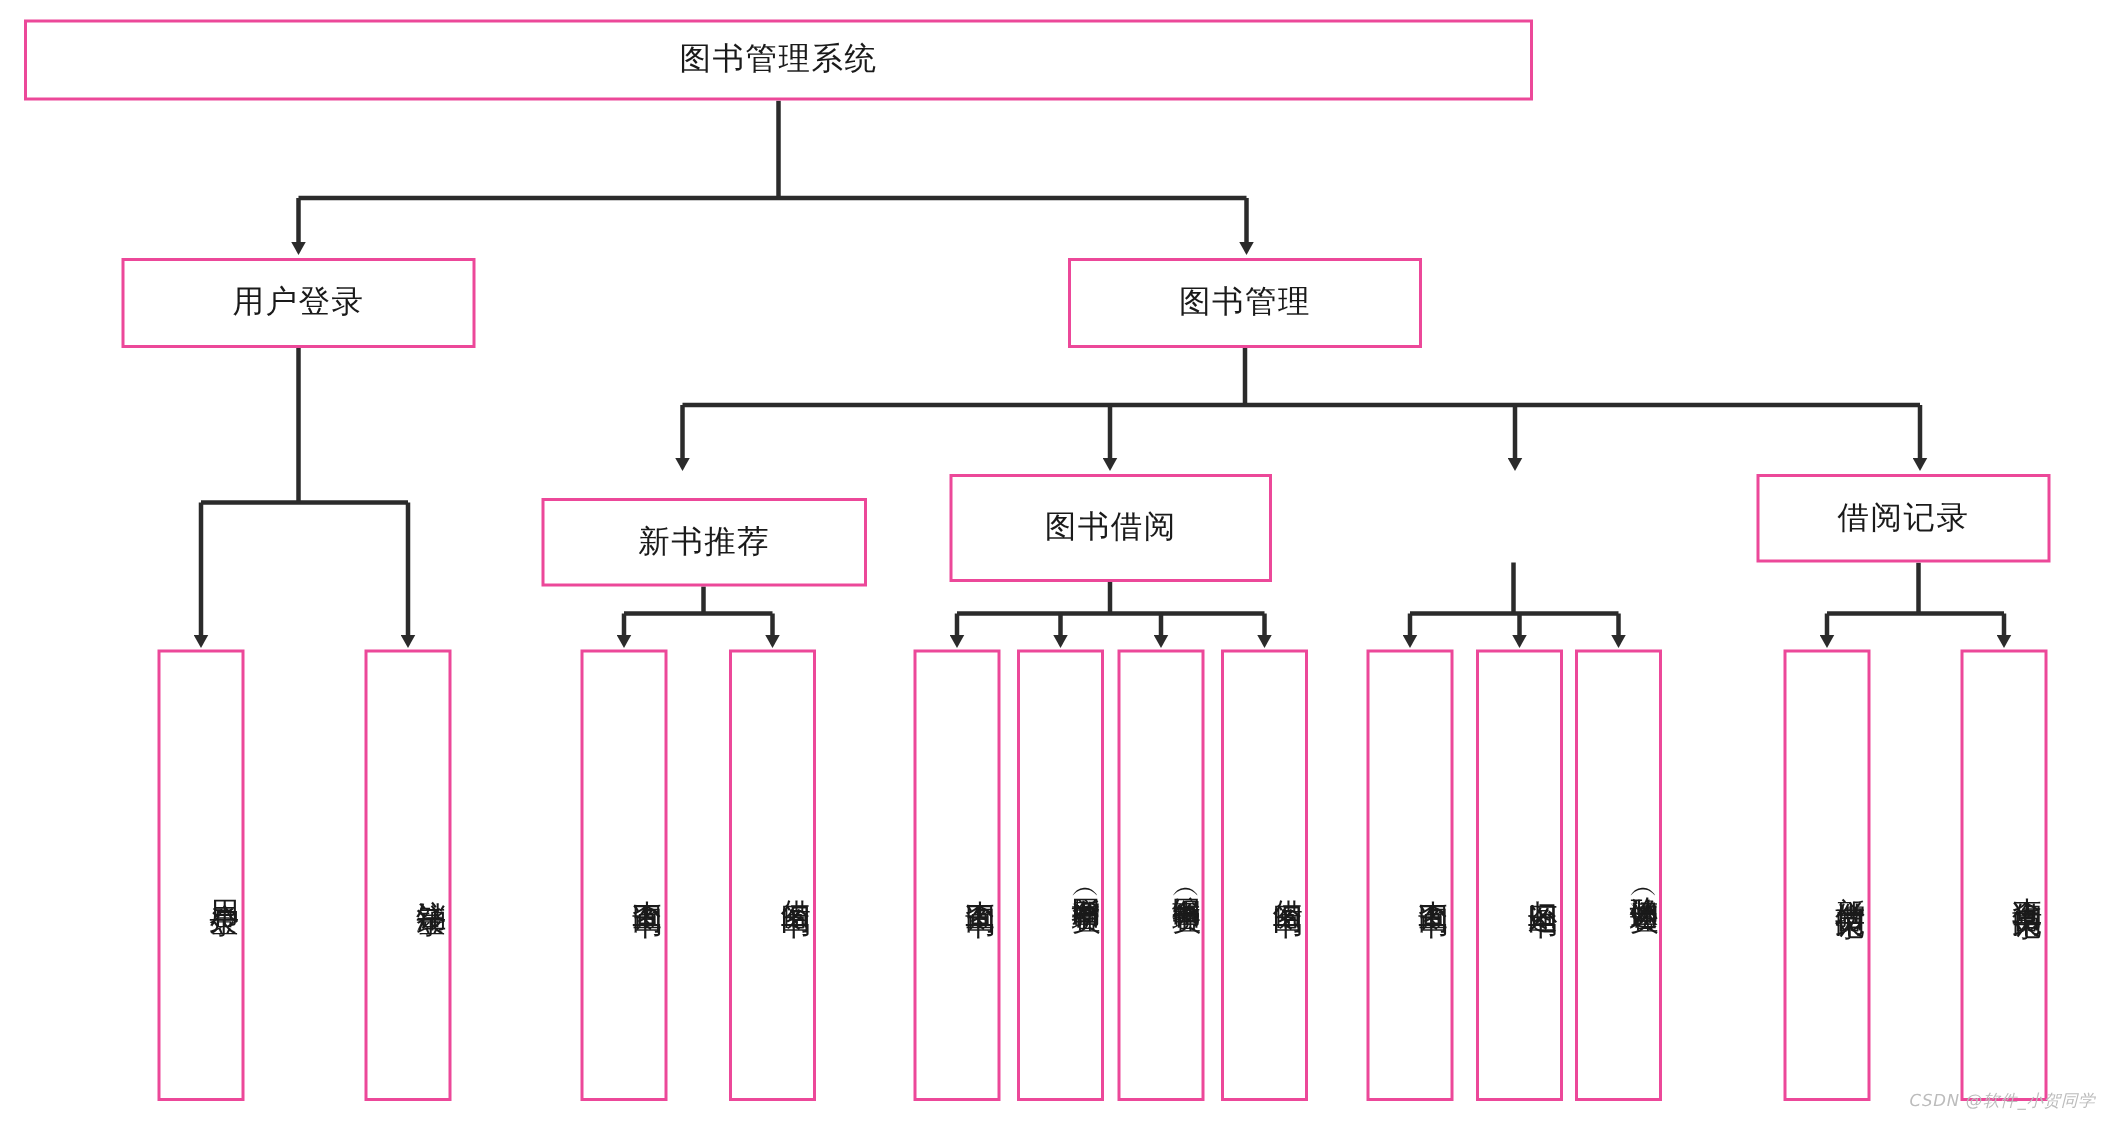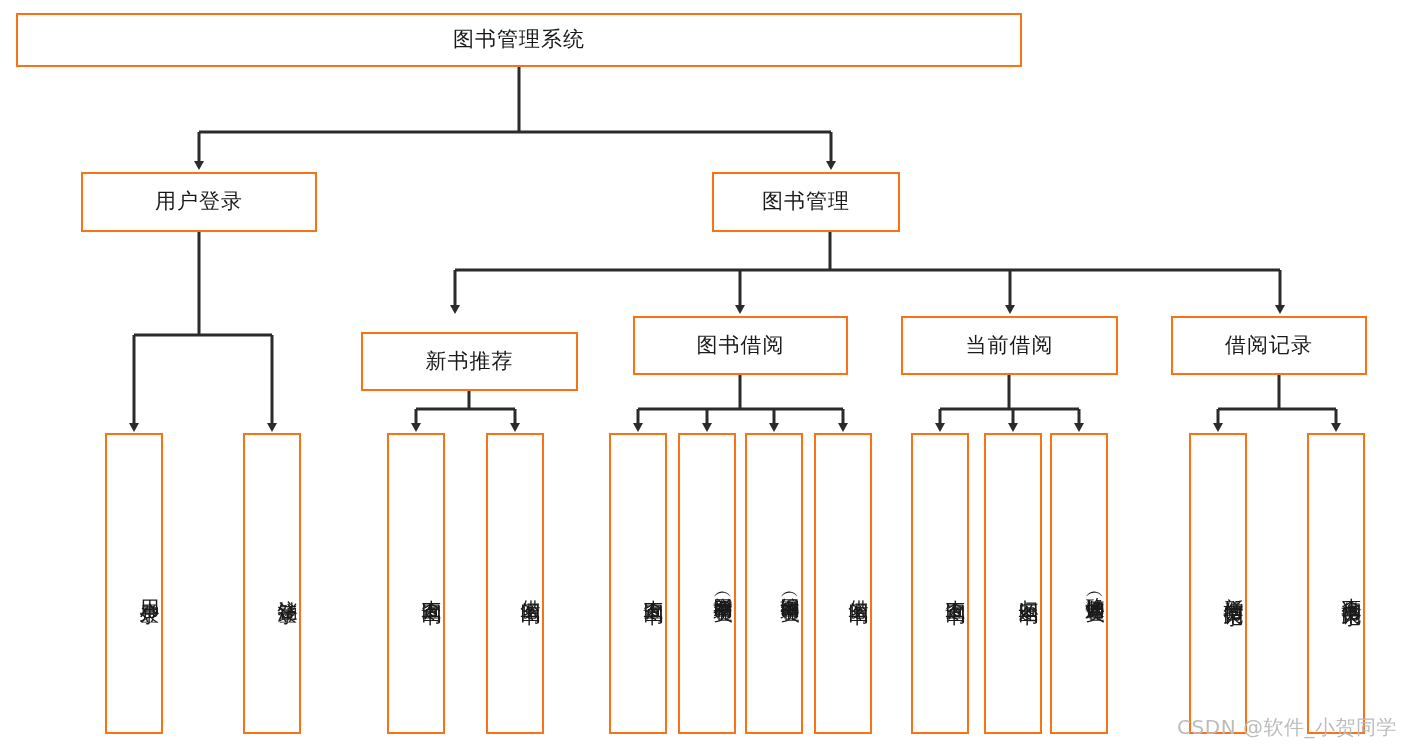--- a/index.html
+++ b/index.html
@@ -24,21 +24,21 @@
     left: 0;
     top: 0;
     width: 1405px;
     height: 747px;
     pointer-events: none;
   }
   .node {
     position: absolute;
     box-sizing: border-box;
     background: #ffffff;
-    border: 2px solid #f97316;
+    border: 2px solid #ec4899;
     display: flex;
     align-items: center;
     justify-content: center;
     color: #1a1a1a;
     text-align: right;
   }
   .node.horiz {
     font-size: 21px;
     letter-spacing: 1px;
     line-height: 1.1;
@@ -58,24 +58,25 @@
     font-size: 19px;
     letter-spacing: 1px;
   }
   .vlabel {
     display: block;
   }
   #watermark {
     position: absolute;
     right: 8px;
     bottom: 6px;
-    font-size: 20px;
+    font-size: 11px;
     color: #bcbcbc;
     letter-spacing: 0.5px;
     white-space: nowrap;
+    font-style: italic;
   }
 </style>
 </head>
 <body>
 
 <div id="canvas">
 
   <svg id="connectors" viewBox="0 0 1405 747" xmlns="http://www.w3.org/2000/svg">
     <defs>
       <marker id="arrow" markerWidth="9" markerHeight="10" refX="1" refY="5" orient="auto" markerUnits="userSpaceOnUse">
@@ -126,32 +127,29 @@
     </g>
   </svg>
 
   <div class="node horiz" style="left:16px;top:13px;width:1006px;height:54px;">
     <span>图书管理系统</span>
   </div>
 
   <div class="node horiz" style="left:81px;top:172px;width:236px;height:60px;">
     <span>用户登录</span>
   </div>
-  <div class="node horiz" style="left:712px;top:172px;width:188px;height:60px;">
+  <div class="node horiz" style="left:712px;top:172px;width:236px;height:60px;">
     <span>图书管理</span>
   </div>
 
   <div class="node horiz" style="left:361px;top:332px;width:217px;height:59px;">
     <span>新书推荐</span>
   </div>
-  <div class="node horiz" style="left:633px;top:316px;width:215px;height:59px;">
+  <div class="node horiz" style="left:633px;top:316px;width:215px;height:72px;">
     <span>图书借阅</span>
-  </div>
-  <div class="node horiz" style="left:901px;top:316px;width:217px;height:59px;">
-    <span>当前借阅</span>
   </div>
   <div class="node horiz" style="left:1171px;top:316px;width:196px;height:59px;">
     <span>借阅记录</span>
   </div>
 
   <div class="node vert" style="left:105px;top:433px;width:58px;height:301px;">
     <span class="vlabel">用户登录</span>
   </div>
   <div class="node vert" style="left:243px;top:433px;width:58px;height:301px;">
     <span class="vlabel">注销登录</span>

